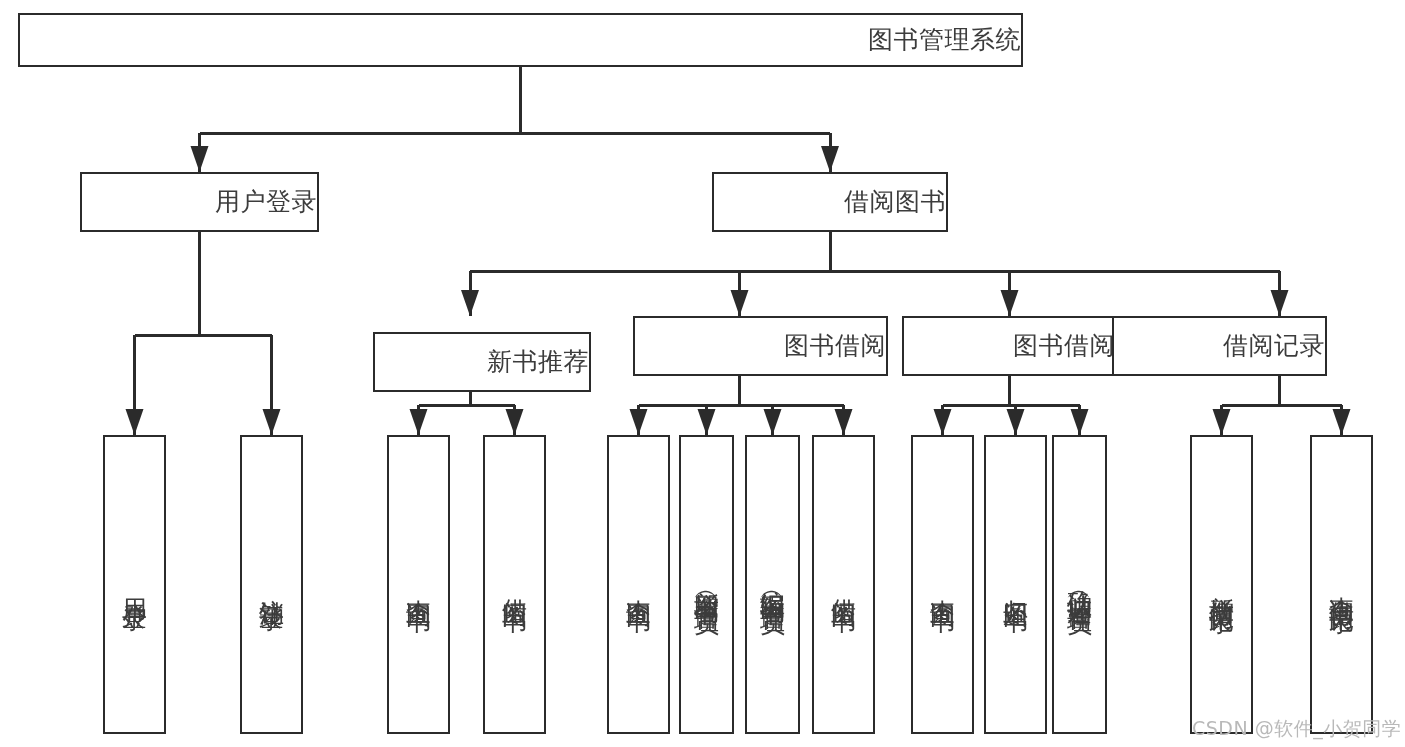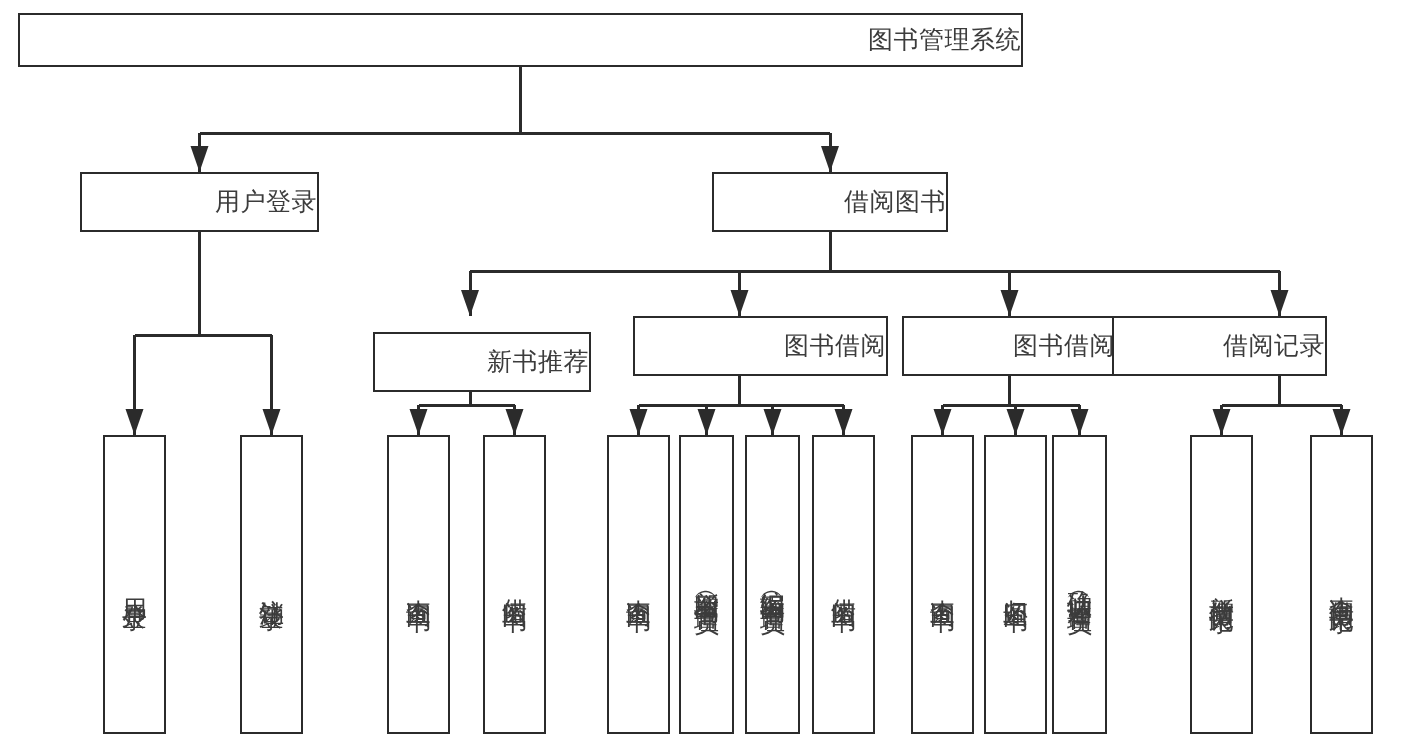--- a/index.html
+++ b/index.html
@@ -179,13 +179,14 @@
       <div class="node vertical" style="left: 1052px; top: 435px; width: 55px; height: 299px;">
         <span class="node-label">确认归还（管理员）</span>
       </div>
       <div class="node vertical" style="left: 1190px; top: 435px; width: 63px; height: 299px;">
         <span class="node-label">新增借阅记录</span>
       </div>
       <div class="node vertical" style="left: 1310px; top: 435px; width: 63px; height: 299px;">
         <span class="node-label">查询借阅记录</span>
       </div>
     </div>
+  <div class="watermark" style="left:1192px; top:716px;">CSDN @软件_小贺同学</div>
 </div>
 
 </body></html>

